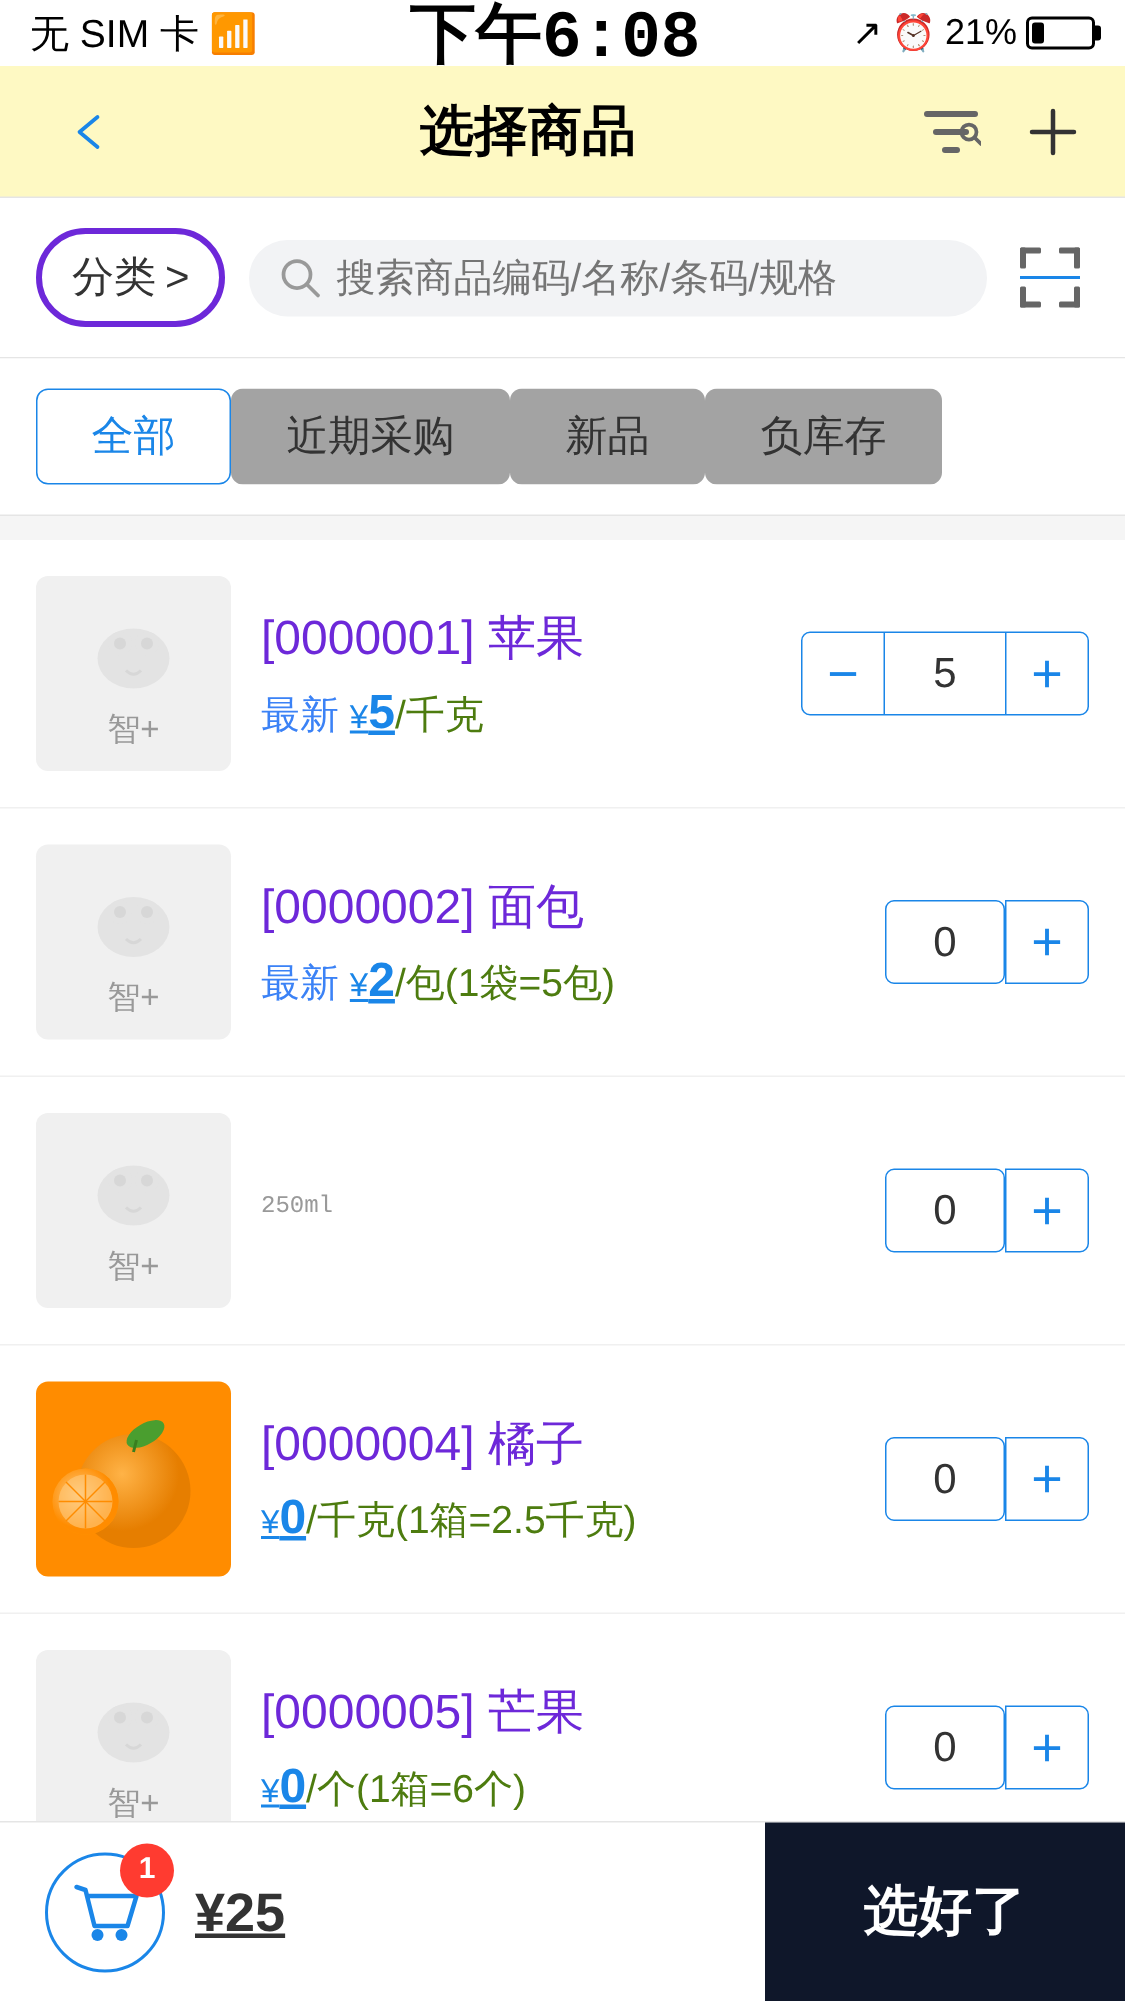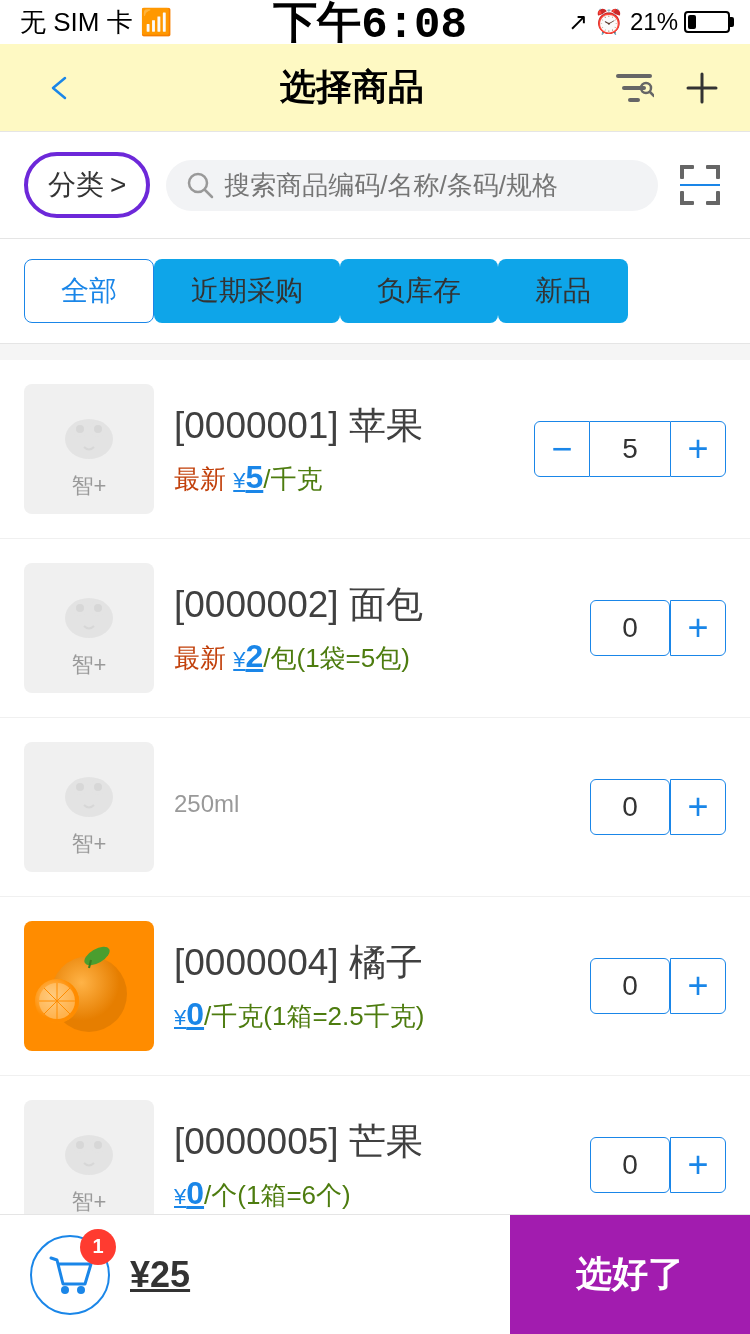--- a/index.html
+++ b/index.html
@@ -144,21 +144,21 @@
       display: flex;
       padding: 20px 24px;
       border-bottom: 1px solid #e5e5e5;
     }
     .tab-btn {
       padding: 12px 36px;
       border-radius: 8px;
       font-size: 28px;
       cursor: pointer;
       border: 1px solid transparent;
-      background: #0ea5e9;
+      background: #a3a3a3;
       color: #333;
     }
     .tab-btn.active {
       border-color: #1a86e8;
       color: #1a86e8;
       background: #fff;
     }
 
     
     .section-divider {
@@ -203,35 +203,36 @@
     }
     .owl-text {
       font-size: 22px;
       color: #999;
     }
     .product-info {
       flex: 1;
       min-width: 0;
     }
     .product-name {
-      font-size: 37px;
-      color: #404040;
+      font-size: 32px;
+      color: #6d28d9;
       font-weight: 500;
       margin-bottom: 8px;
     }
     .product-spec {
-      font-size: 24px;
+      font-size: 16px;
       color: #999;
       margin-bottom: 6px;
+      font-family: Liberation Mono, monospace;
     }
     .product-price {
       font-size: 26px;
       color: #333;
     }
-    .product-price .label { color: #c2410c; }
+    .product-price .label { color: #3b82f6; }
     .product-price .currency { color: #1a86e8; font-size: 22px; text-decoration: underline; }
     .product-price .amount { color: #1a86e8; font-size: 32px; font-weight: 600; text-decoration: underline; }
     .product-price .unit { color: #4d7c0f; font-size: 26px; }
 
     .product-controls {
       display: flex;
       align-items: center;
       gap: 0;
       flex-shrink: 0;
     }
@@ -344,21 +345,21 @@
     .cart-total {
       font-size: 36px;
       font-weight: 600;
       color: #333;
       margin-left: 20px;
       text-decoration: underline;
     }
     .confirm-btn {
       width: 240px;
       height: 120px;
-      background: #a21caf;
+      background: #0f172a;
       color: #fff;
       font-size: 36px;
       font-weight: 600;
       border: none;
       cursor: pointer;
       display: flex;
       align-items: center;
       justify-content: center;
     }
   </style>
@@ -426,22 +427,22 @@
       <rect x="28" y="38" width="14" height="4" rx="1" fill="#666"></rect>
       <rect x="38" y="28" width="4" height="14" rx="1" fill="#666"></rect>
       <line x1="2" y1="22" x2="42" y2="22" stroke="#1a86e8" stroke-width="2"></line>
     </svg>
   </div>
 </div>
 
 <div class="tab-bar">
   <button class="tab-btn active">全部</button>
   <button class="tab-btn">近期采购</button>
+  <button class="tab-btn">新品</button>
   <button class="tab-btn">负库存</button>
-  <button class="tab-btn">新品</button>
 </div>
 
 <div class="section-divider"></div>
 
 <div class="product-list">
 
   <div class="product-item">
     <div class="product-image">
       <div class="placeholder-owl">
         <svg class="owl-icon" viewBox="0 0 70 70">

